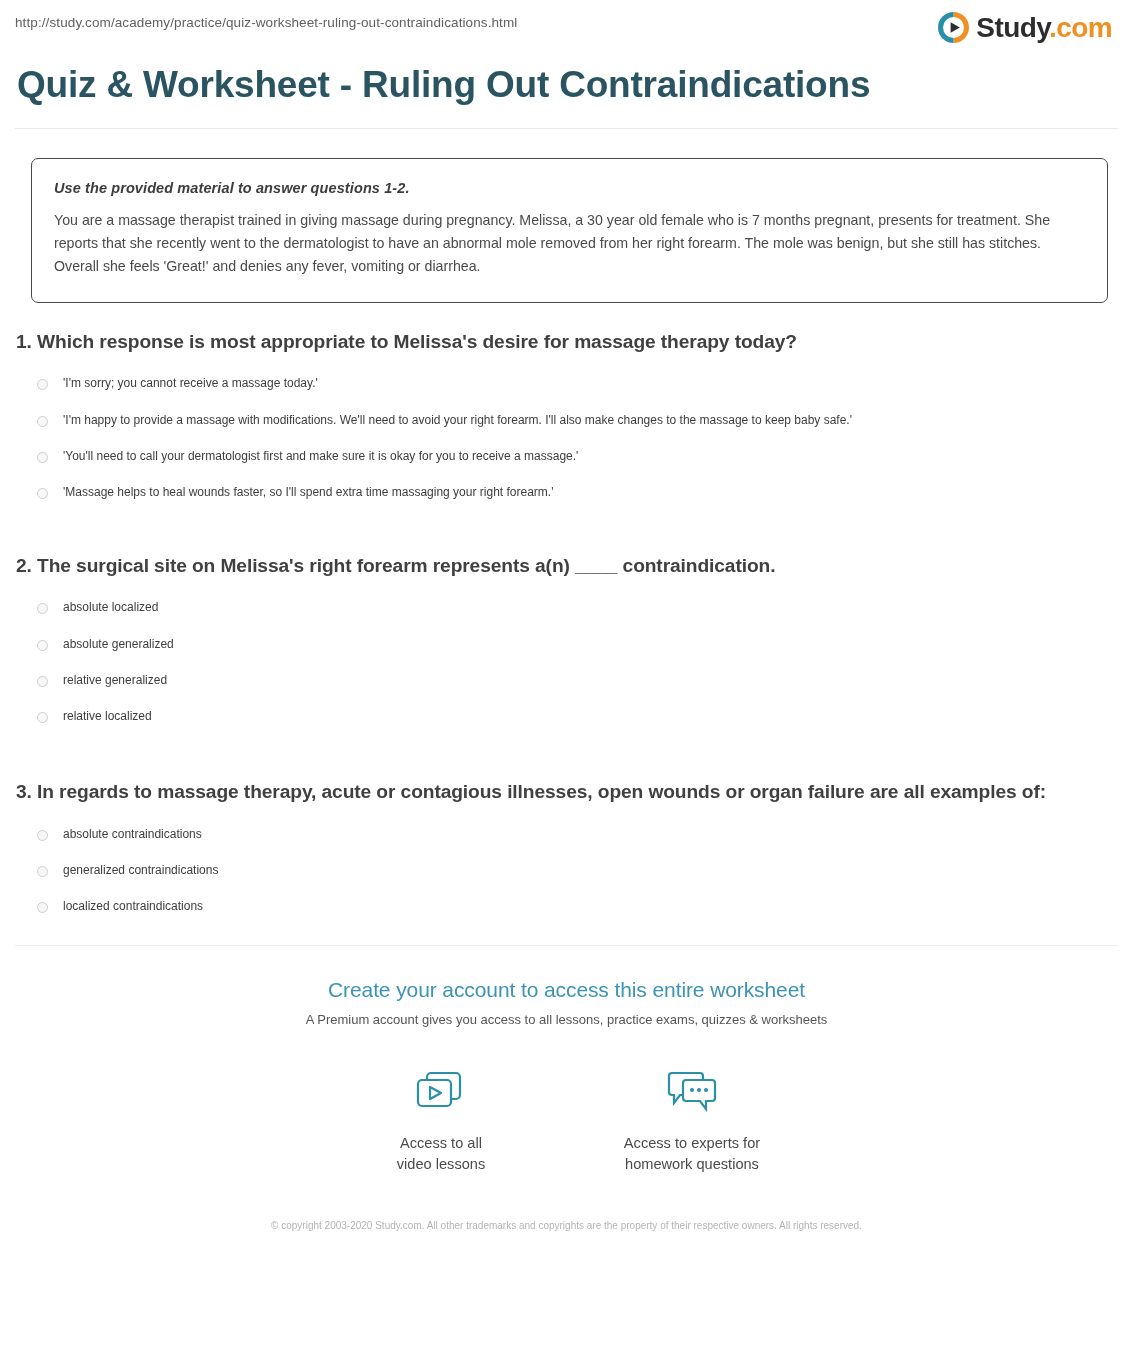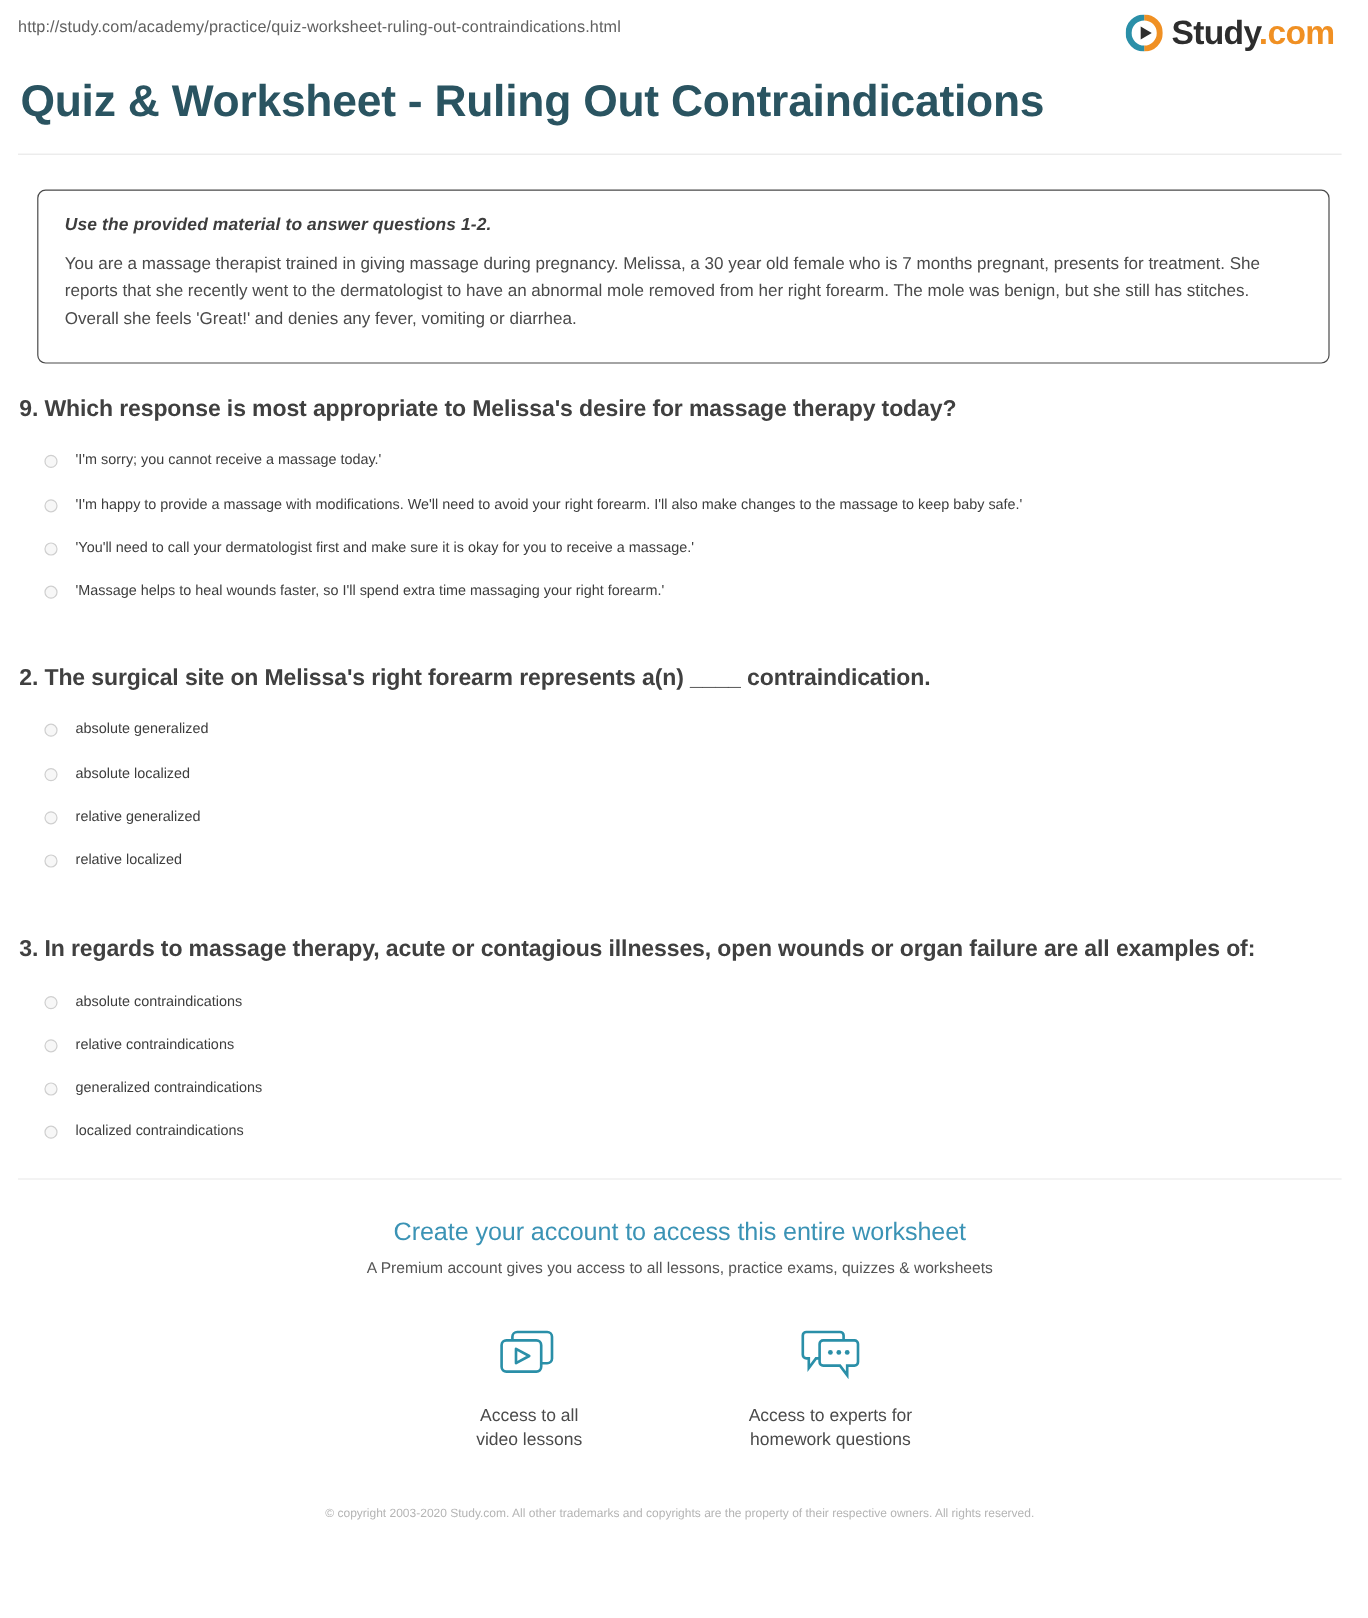--- a/index.html
+++ b/index.html
@@ -201,21 +201,21 @@
   <hr class="rule">
 
   <div class="prompt-box">
     <p class="prompt-heading">Use the provided material to answer questions 1-2.</p>
     <p class="prompt-body">You are a massage therapist trained in giving massage during pregnancy. Melissa, a 30 year old female who is 7 months pregnant, presents for treatment. She reports that she recently went to the dermatologist to have an abnormal mole removed from her right forearm. The mole was benign, but she still has stitches. Overall she feels 'Great!' and denies any fever, vomiting or diarrhea.</p>
   </div>
 
   <div class="questions">
 
     <div class="question-block q1">
-      <p class="question-text">9. Which response is most appropriate to Melissa's desire for massage therapy today?</p>
+      <p class="question-text">1. Which response is most appropriate to Melissa's desire for massage therapy today?</p>
       <ul class="options">
         <li class="option">
           <span class="radio"></span>
           <span class="option-label">'I'm sorry; you cannot receive a massage today.'</span>
         </li>
         <li class="option">
           <span class="radio"></span>
           <span class="option-label">'I'm happy to provide a massage with modifications. We'll need to avoid your right forearm. I'll also make changes to the massage to keep baby safe.'</span>
         </li>
         <li class="option">
@@ -227,47 +227,43 @@
           <span class="option-label">'Massage helps to heal wounds faster, so I'll spend extra time massaging your right forearm.'</span>
         </li>
       </ul>
     </div>
 
     <div class="question-block q2">
       <p class="question-text">2. The surgical site on Melissa's right forearm represents a(n) ____ contraindication.</p>
       <ul class="options">
         <li class="option">
           <span class="radio"></span>
+          <span class="option-label">absolute localized</span>
+        </li>
+        <li class="option">
+          <span class="radio"></span>
           <span class="option-label">absolute generalized</span>
-        </li>
-        <li class="option">
-          <span class="radio"></span>
-          <span class="option-label">absolute localized</span>
         </li>
         <li class="option">
           <span class="radio"></span>
           <span class="option-label">relative generalized</span>
         </li>
         <li class="option">
           <span class="radio"></span>
           <span class="option-label">relative localized</span>
         </li>
       </ul>
     </div>
 
     <div class="question-block q3">
       <p class="question-text">3. In regards to massage therapy, acute or contagious illnesses, open wounds or organ failure are all examples of:</p>
       <ul class="options">
         <li class="option">
           <span class="radio"></span>
           <span class="option-label">absolute contraindications</span>
-        </li>
-        <li class="option">
-          <span class="radio"></span>
-          <span class="option-label">relative contraindications</span>
         </li>
         <li class="option">
           <span class="radio"></span>
           <span class="option-label">generalized contraindications</span>
         </li>
         <li class="option">
           <span class="radio"></span>
           <span class="option-label">localized contraindications</span>
         </li>
       </ul>

